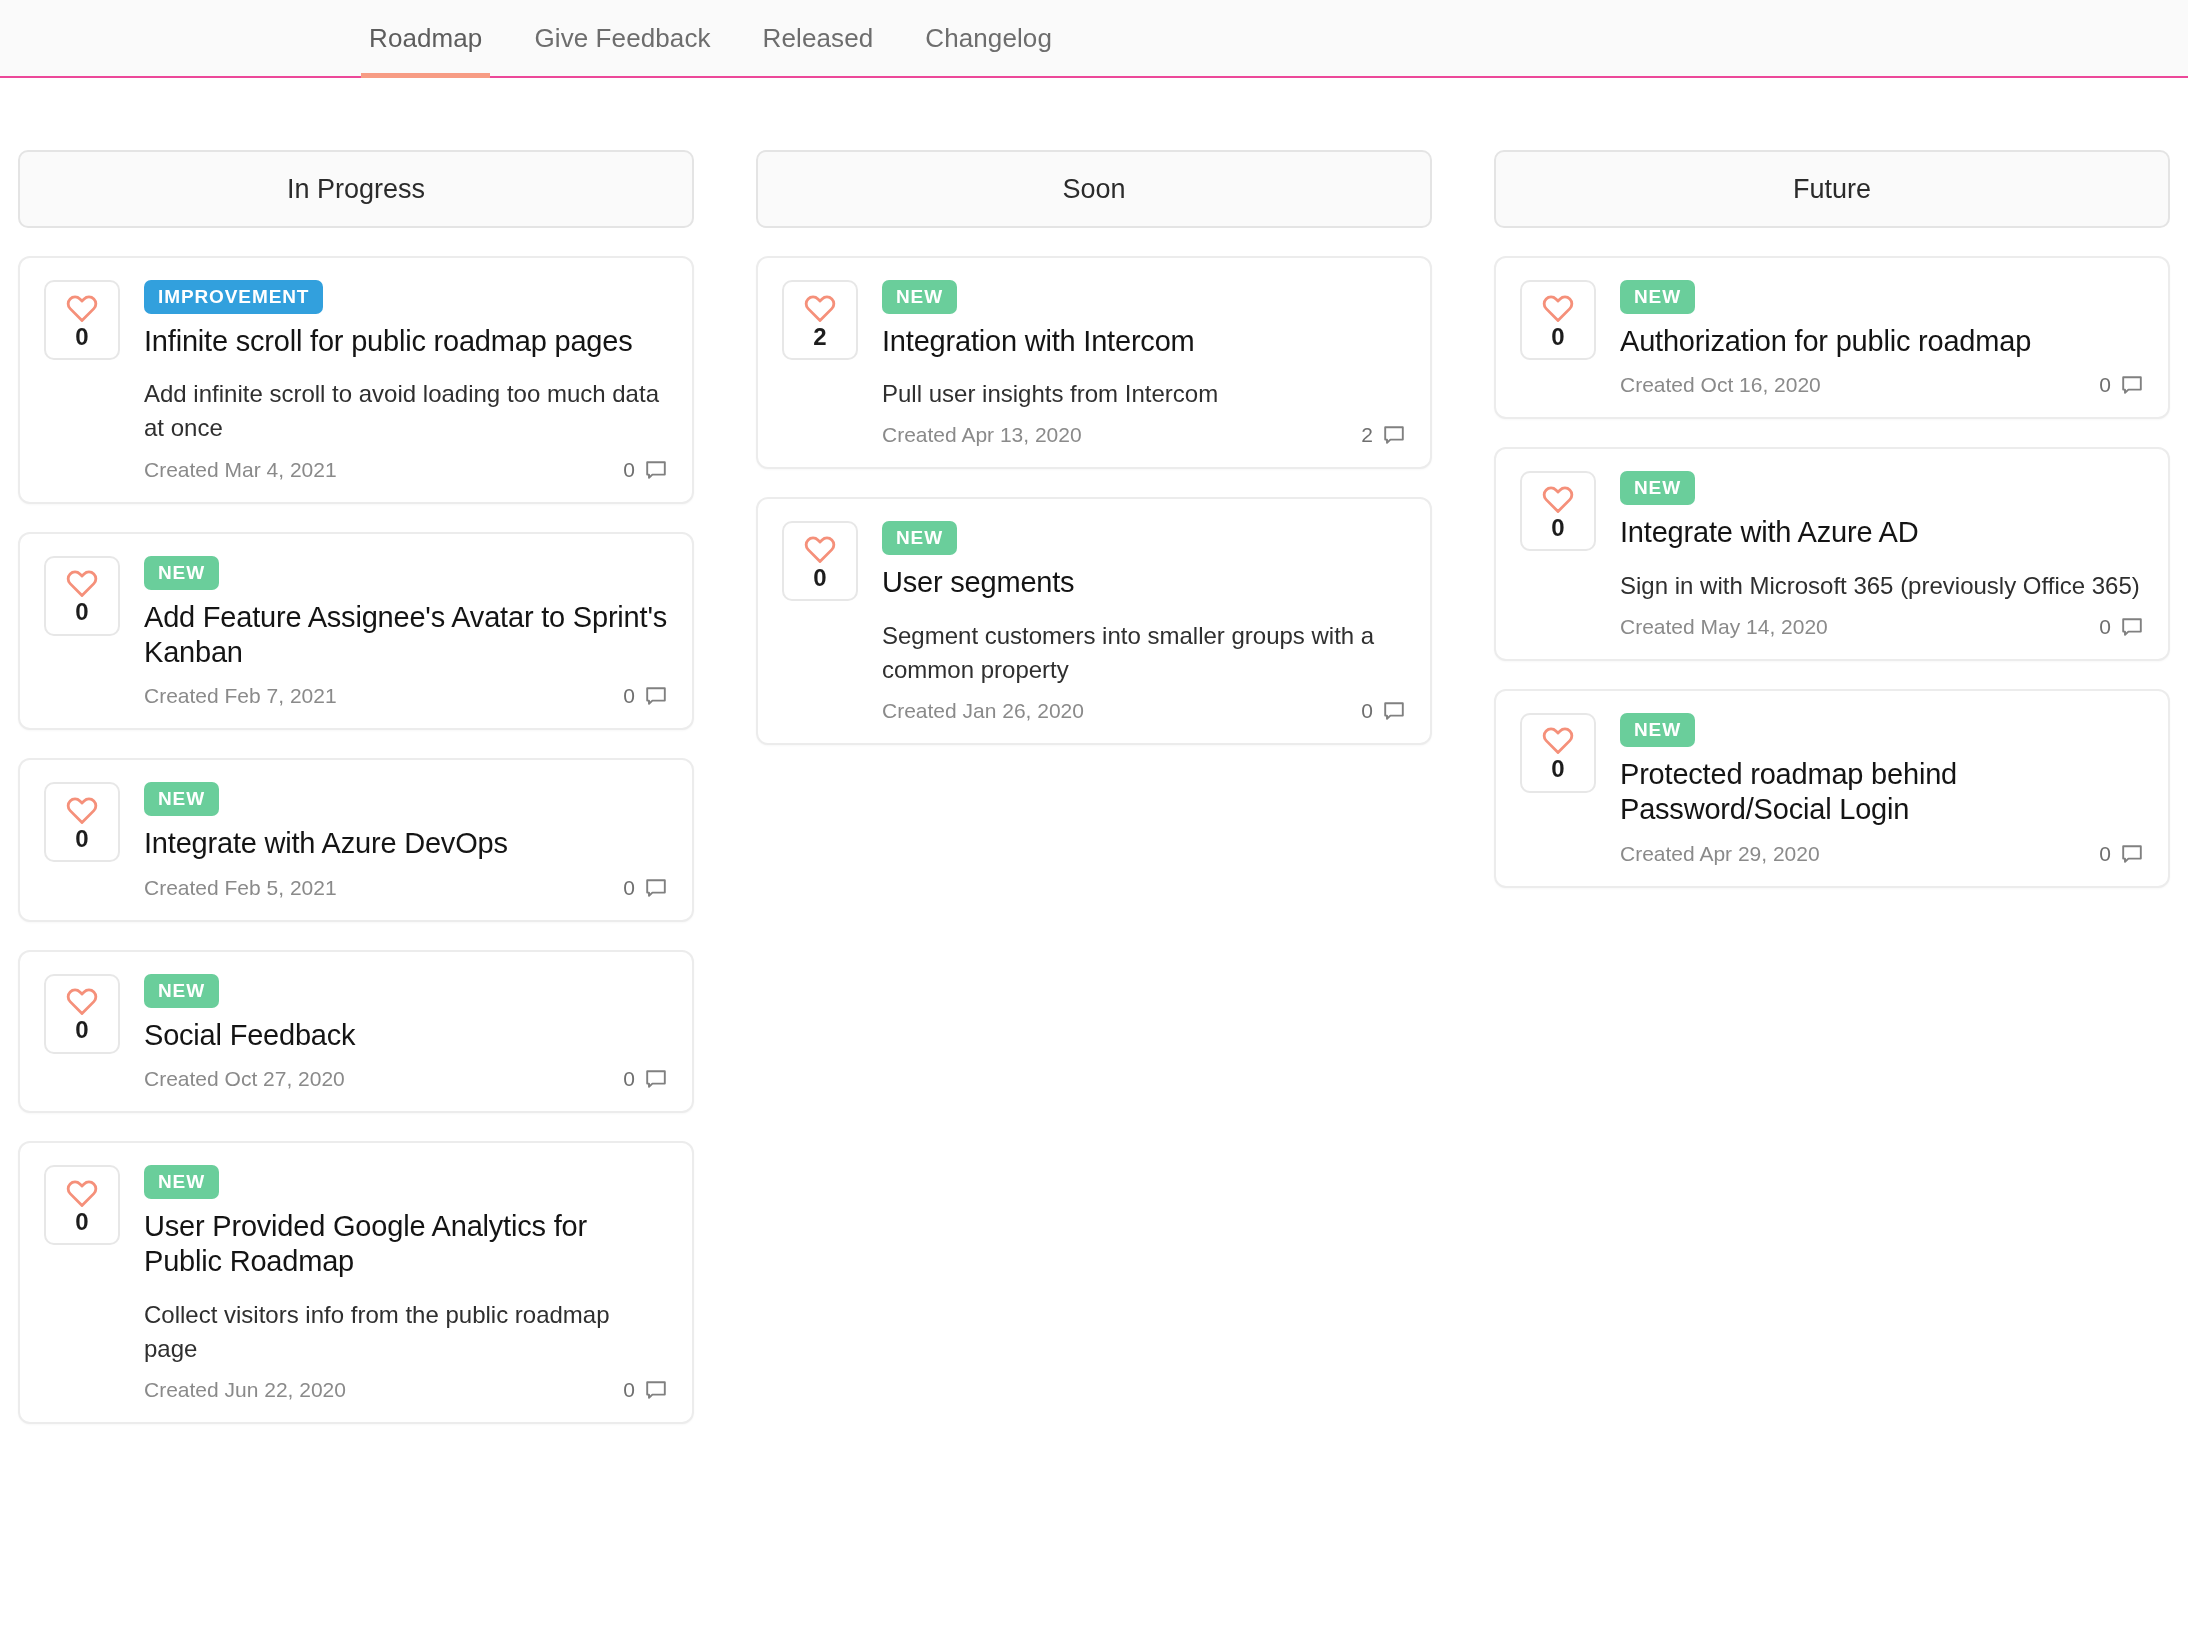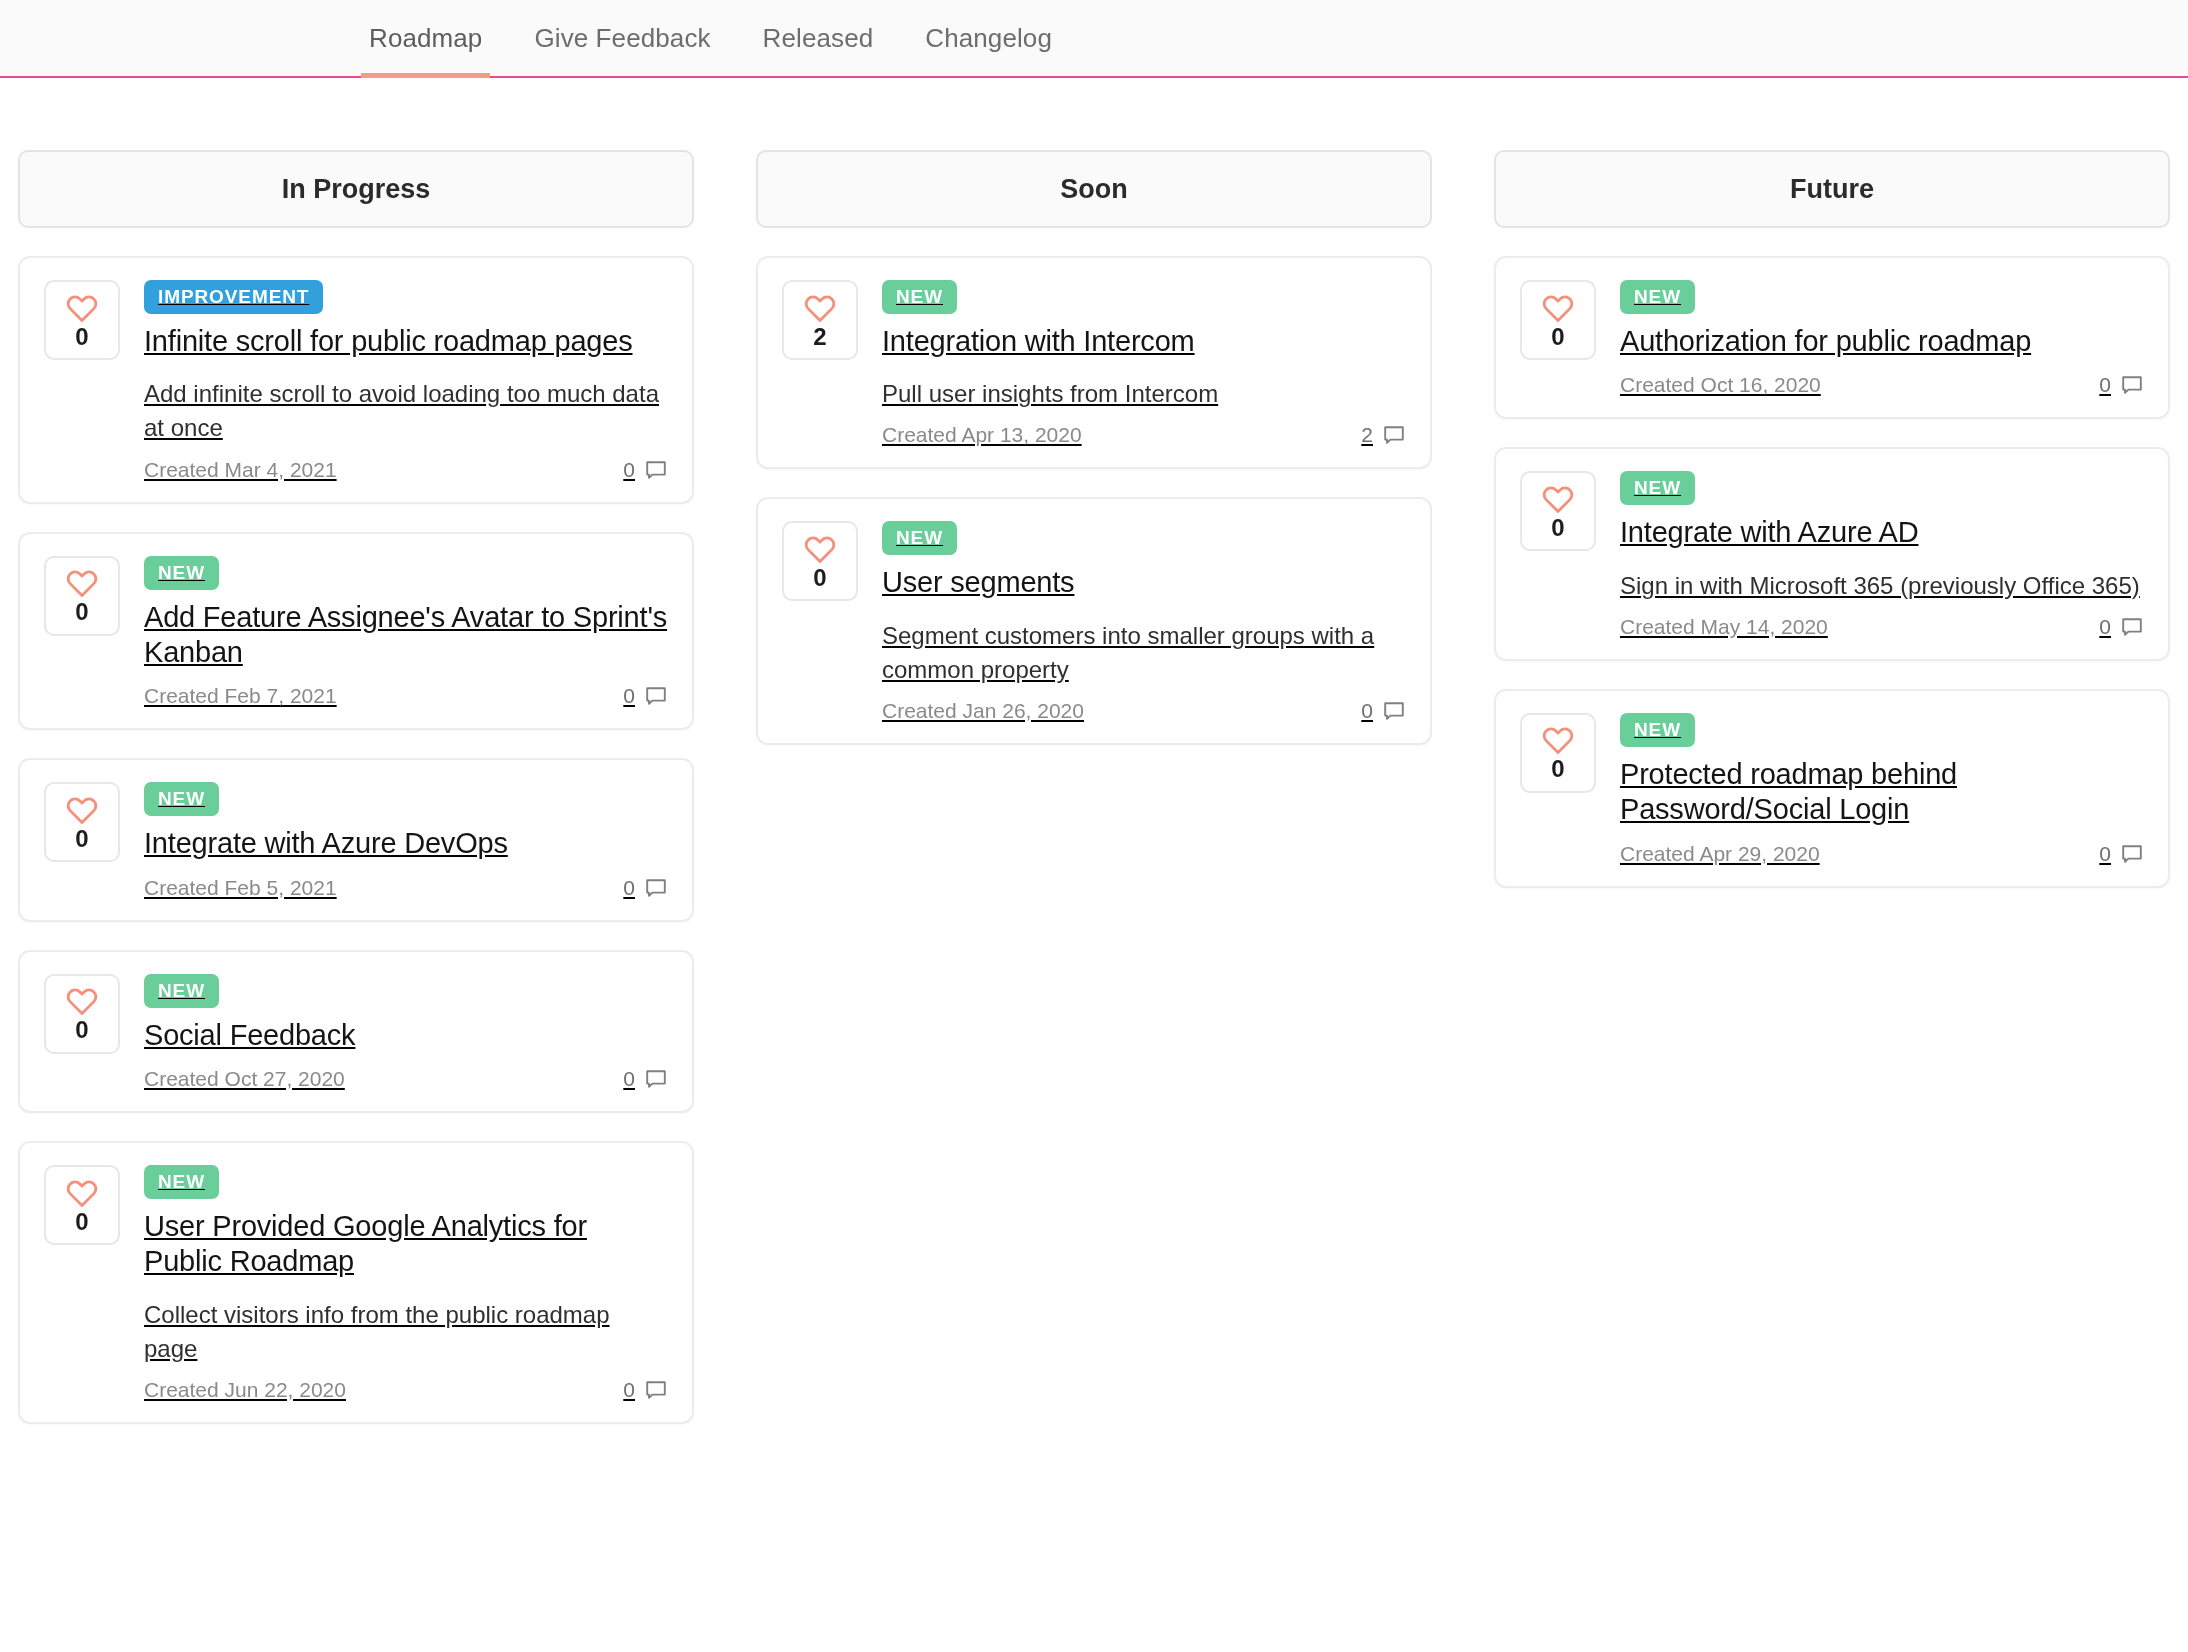--- a/index.html
+++ b/index.html
@@ -60,21 +60,20 @@
   .column-header {
     height: 78px;
     background: #fafafa;
     border: 2px solid #e4e4e4;
     border-radius: 10px;
     display: flex;
     align-items: center;
     justify-content: center;
     font-size: 27px;
     color: #2b2b2b;
-    font-weight: bold;
   }
   .column-cards {
     display: flex;
     flex-direction: column;
     gap: 28px;
   }
 
   
   .card {
     background: #ffffff;
@@ -107,21 +106,20 @@
     font-weight: bold;
     color: #1d1d1d;
     line-height: 1;
   }
 
   .card-body {
     flex: 1 1 auto;
     min-width: 0;
     display: flex;
     flex-direction: column;
-    text-decoration: underline;
   }
 
   .badge {
     align-self: flex-start;
     border-radius: 7px;
     color: #ffffff;
     font-size: 19px;
     font-weight: bold;
     letter-spacing: .9px;
     padding: 7px 14px 8px 14px;

